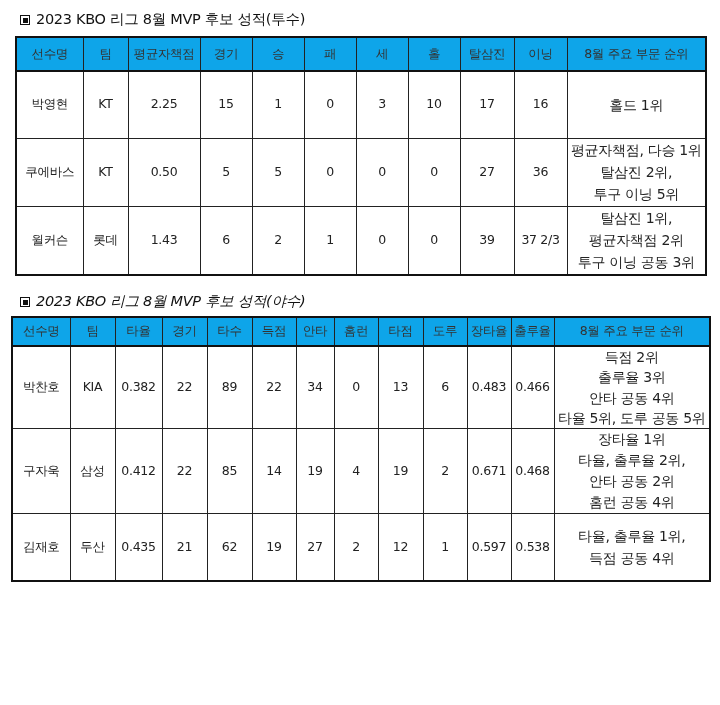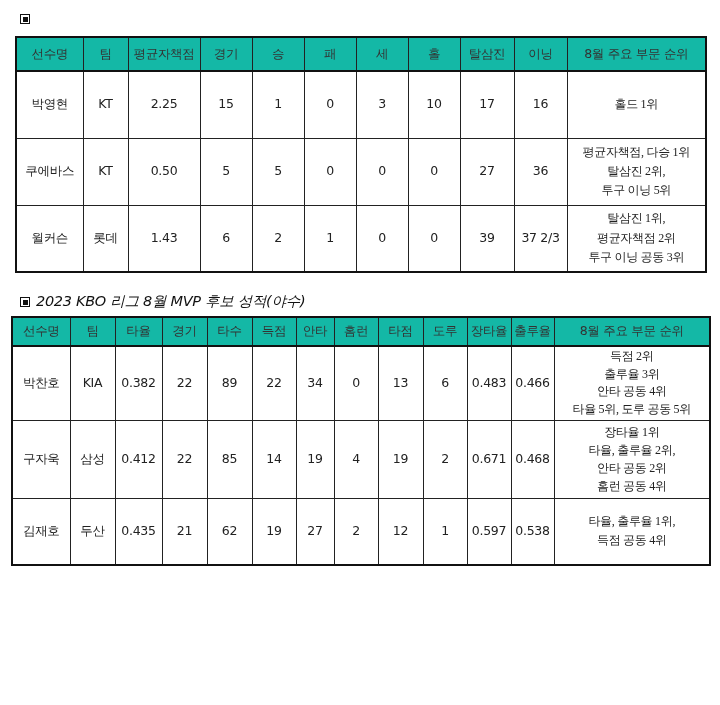--- a/index.html
+++ b/index.html
@@ -20,34 +20,34 @@
     }
     table {
       position: absolute; border-collapse: collapse; table-layout: fixed;
       border: 2.5px solid #111;
     }
     th, td {
       border: 1.3px solid #222; text-align: center; vertical-align: middle;
       padding: 0; font-size: 12.5px; font-weight: normal; line-height: 1.5;
       letter-spacing: -0.3px;
     }
-    th { background: #14b8a6; color: #333; }
+    th { background: #0ea5e9; color: #333; }
     thead tr th { border-bottom: 2.5px solid #111; }
-    td.notes { font-size: 12px; line-height: 1.6; font-family: Liberation Serif, serif; }
+    td.notes { font-size: 14px; line-height: 1.6; }
     #pitcher-table { left: 15px; top: 36px; width: 690px; }
     #pitcher-table thead tr { height: 34px; }
     #pitcher-table tbody tr { height: 67px; }
     #batter-table { left: 11px; top: 316px; width: 698px; }
     #batter-table thead tr { height: 29px; }
   </style>
 </head>
 <body>
 
 <div class="section-title" style="left:20px; top:10px;">
-  <span class="bullet"></span>
+  <span class="bullet"></span><span>2023 KBO 리그 8월 MVP 후보 성적(투수)</span>
 </div>
 
 <table id="pitcher-table">
   <colgroup>
     <col style="width:67px">
       <col style="width:45px">
       <col style="width:72px">
       <col style="width:52px">
     <col style="width:52px">
       <col style="width:52px">

